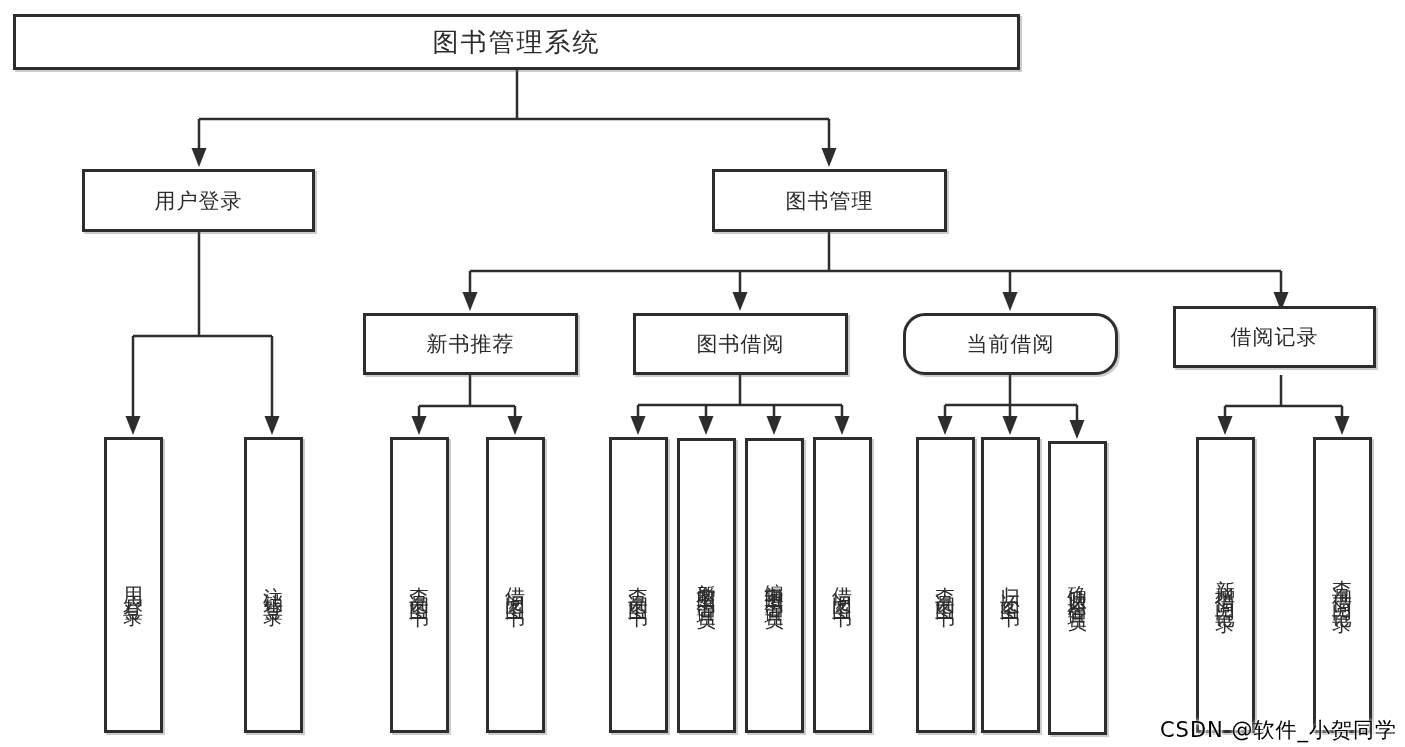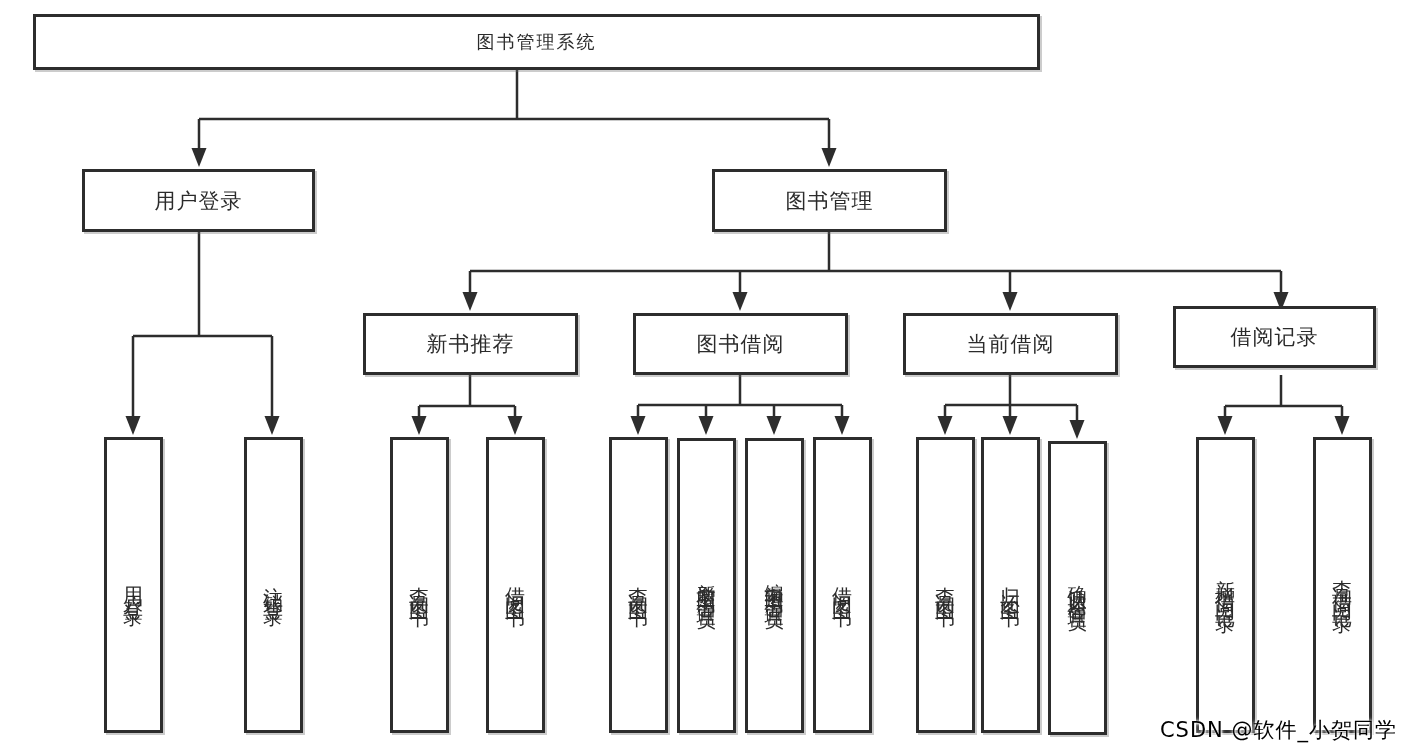--- a/index.html
+++ b/index.html
@@ -33,23 +33,22 @@
     justify-content: center;
     box-shadow: 2px 2px 0 rgba(110,110,110,0.35);
     z-index: 2;
   }
   .hbox {
     font-size: 21px;
     letter-spacing: 1px;
     white-space: nowrap;
   }
   .root-box {
-    font-size: 18px;
+    font-size: 26px;
     letter-spacing: 2px;
-    margin-left: 20px;
   }
   .vbox {
     font-size: 20px;
   }
   .vbox .vlabel {
     writing-mode: vertical-lr;
     text-orientation: mixed;
     letter-spacing: 7px;
     line-height: 1;
     white-space: nowrap;
@@ -115,21 +114,21 @@
     </g>
   </svg>
 
   <div class="box hbox root-box" style="left:13px; top:14px; width:1007px; height:56px;">图书管理系统</div>
 
   <div class="box hbox" style="left:82px; top:169px; width:233px; height:63px;">用户登录</div>
   <div class="box hbox" style="left:712px; top:169px; width:235px; height:63px;">图书管理</div>
 
   <div class="box hbox" style="left:633px; top:313px; width:215px; height:62px;">图书借阅</div>
   <div class="box hbox" style="left:363px; top:313px; width:215px; height:62px;">新书推荐</div>
-  <div class="box hbox" style="left:903px; top:313px; width:215px; height:62px;">当前借阅</div>
+  <div class="box hbox" style="left:903px; top:313px; width:215px; height:62px;border-radius:22px;">当前借阅</div>
   <div class="box hbox" style="left:1173px; top:306px; width:203px; height:62px;font-family:Liberation Mono, monospace;">借阅记录</div>
 
   <div class="box vbox" style="left:104px; top:437px; width:59px; height:296px;">
     <span class="vlabel">用户登录</span>
   </div>
   <div class="box vbox" style="left:244px; top:437px; width:59px; height:296px;">
     <span class="vlabel">注销登录</span>
   </div>
 
   <div class="box vbox" style="left:390px; top:437px; width:59px; height:296px;">

